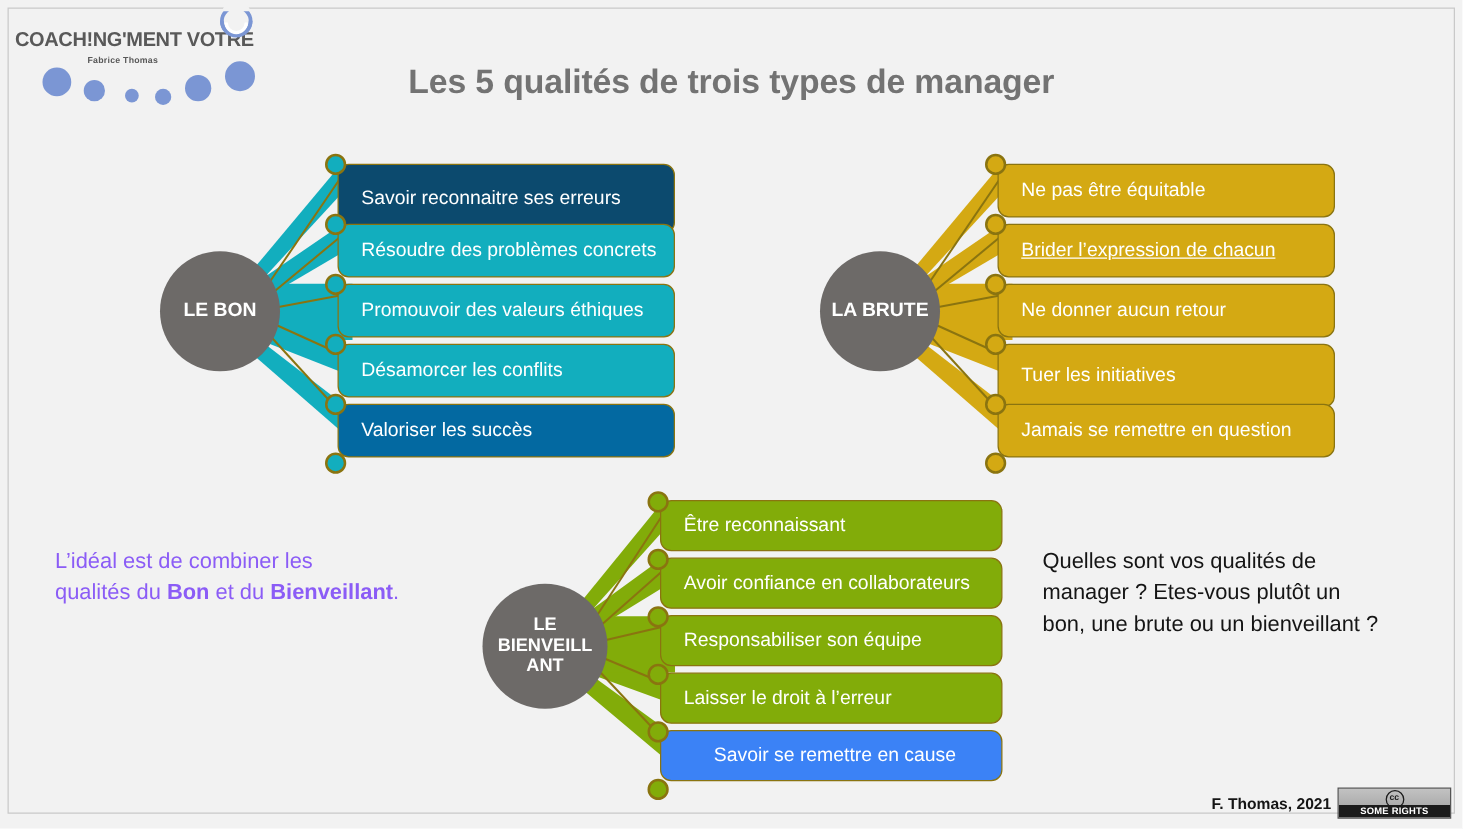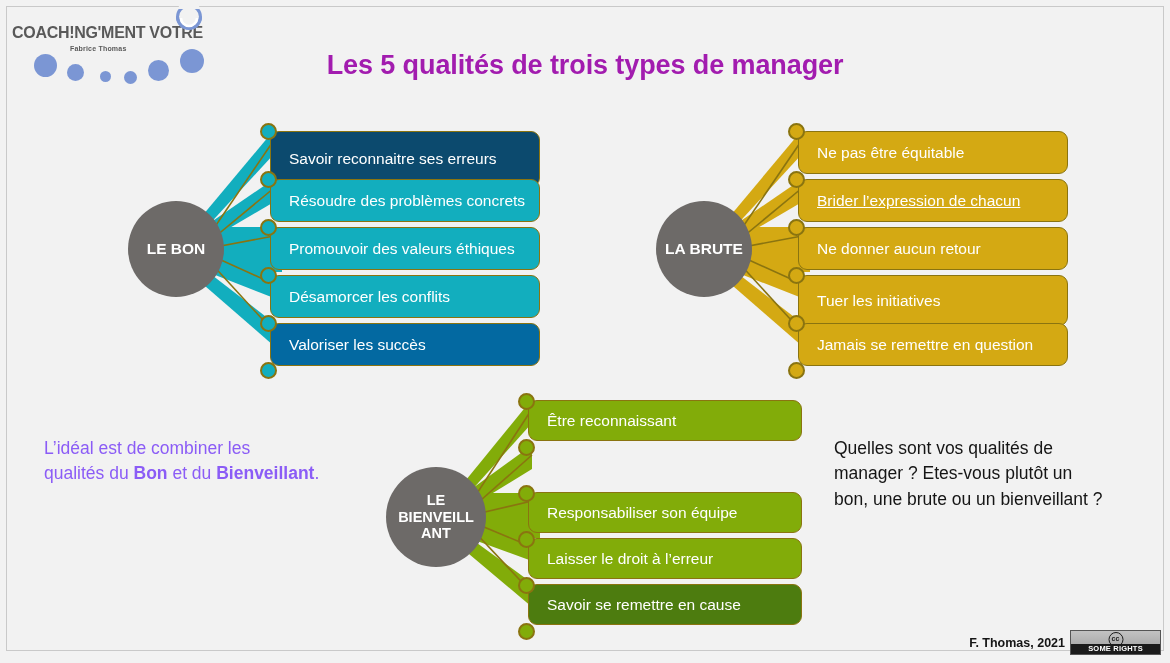--- a/index.html
+++ b/index.html
@@ -77,21 +77,21 @@
 
   
   #page-title {
     position: absolute;
     left: 0;
     top: 50px;
     width: 1170px;
     text-align: center;
     font-size: 27px;
     font-weight: bold;
-    color: #a21caf;
+    color: #737373;
     letter-spacing: -0.1px;
   }
 
   
   .group {
     position: absolute;
   }
   .group-svg {
     position: absolute;
     left: 0;
@@ -340,27 +340,30 @@
         <line x1="88" y1="115" x2="148" y2="62"></line>
         <line x1="88" y1="122" x2="148" y2="108"></line>
         <line x1="88" y1="129" x2="148" y2="154"></line>
         <line x1="88" y1="136" x2="148" y2="200"></line>
       </g>
     </svg>
 
     <div class="row" style="left:144px; top:7px; width:274px; height:41px; background:#82ac09; border:1.6px solid #8a7410;">
       <span class="row-label">Être reconnaissant</span>
     </div>
+    <div class="row" style="left:144px; top:53px; width:274px; height:41px; background:#82ac09; border:1.6px solid #8a7410;">
+      <span class="row-label">Avoir confiance en collaborateurs</span>
+    </div>
     <div class="row" style="left:144px; top:99px; width:274px; height:41px; background:#82ac09; border:1.6px solid #8a7410;">
       <span class="row-label">Responsabiliser son équipe</span>
     </div>
     <div class="row" style="left:144px; top:145px; width:274px; height:41px; background:#82ac09; border:1.6px solid #8a7410;">
       <span class="row-label">Laisser le droit à l’erreur</span>
     </div>
-    <div class="row" style="left:144px; top:191px; width:274px; height:41px; background:#4d7c0f; border:1.6px solid #8a7410;">
+    <div class="row" style="left:144px; top:191px; width:274px; height:41px; background:#3b82f6; border:1.6px solid #8a7410;padding-left:24px;">
       <span class="row-label">Savoir se remettre en cause</span>
     </div>
 
     <div class="node" style="left:134px; top:0px;  background:#82ac09; border:2px solid #8a7410;"></div>
     <div class="node" style="left:134px; top:46px; background:#82ac09; border:2px solid #8a7410;"></div>
     <div class="node" style="left:134px; top:92px; background:#82ac09; border:2px solid #8a7410;"></div>
     <div class="node" style="left:134px; top:138px;background:#82ac09; border:2px solid #8a7410;"></div>
     <div class="node" style="left:134px; top:184px;background:#82ac09; border:2px solid #8a7410;"></div>
     <div class="node" style="left:134px; top:230px;background:#82ac09; border:2px solid #8a7410;"></div>
 

